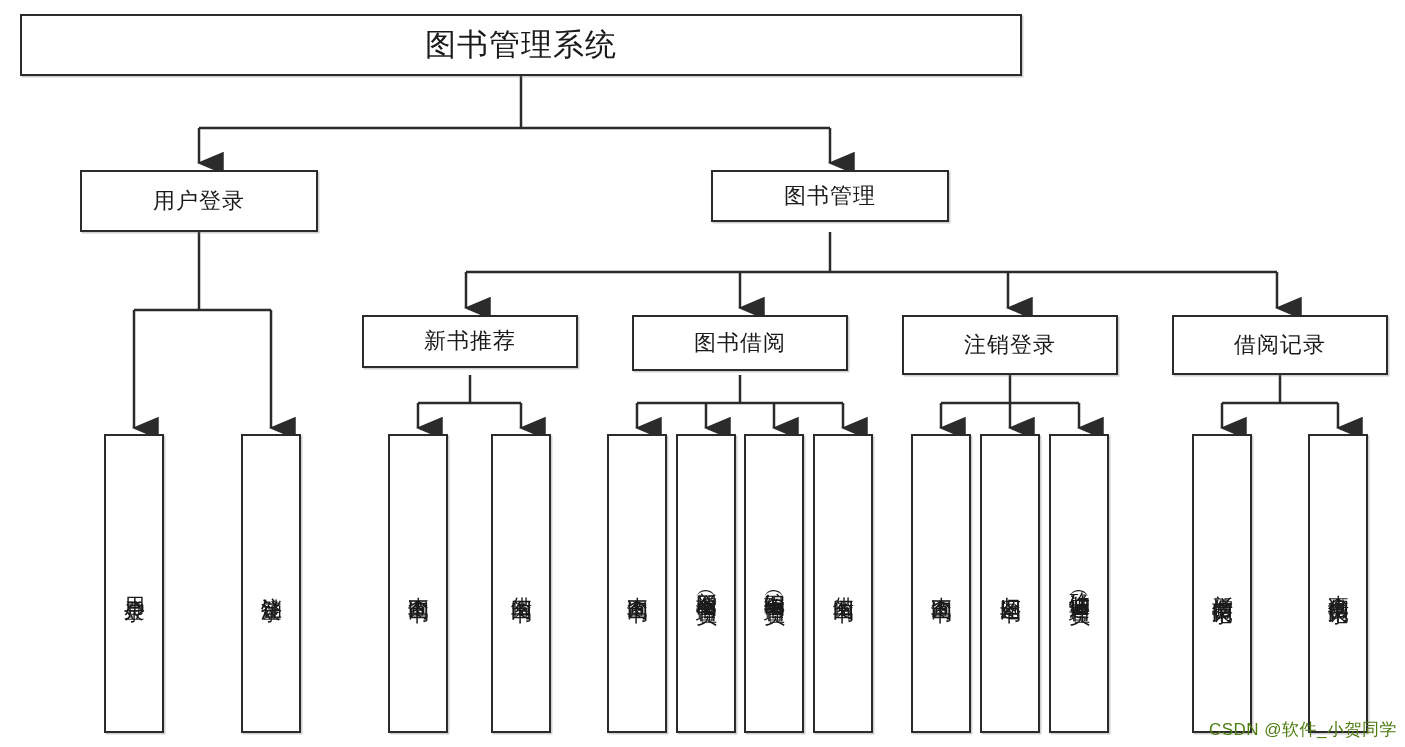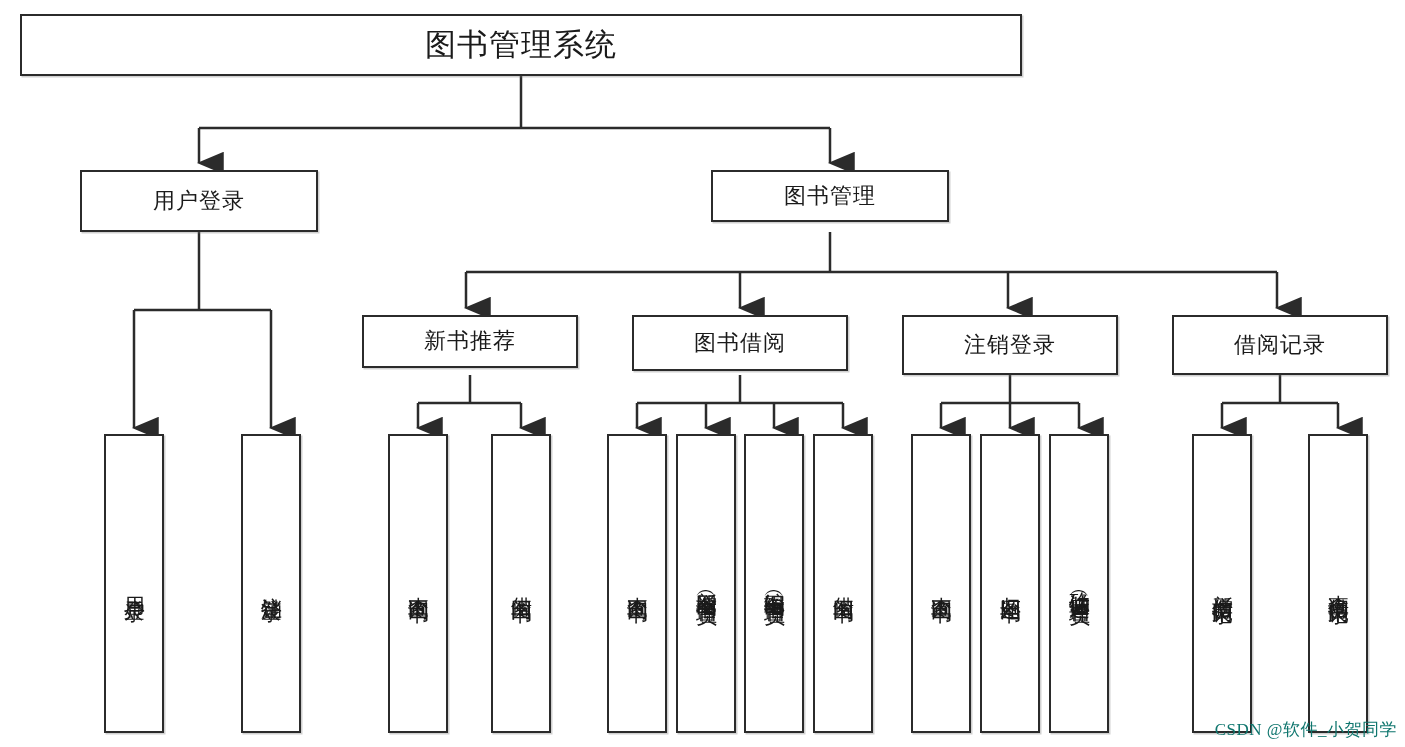--- a/index.html
+++ b/index.html
@@ -57,24 +57,24 @@
     writing-mode: vertical-rl;
     text-orientation: upright;
     white-space: nowrap;
     line-height: 1;
   }
   .watermark {
     position: absolute;
     right: 8px;
     bottom: 6px;
     font-size: 17px;
-    color: #0f766e;
+    color: #4d7c0f;
     letter-spacing: 0.5px;
     white-space: nowrap;
-    font-family: Liberation Serif, serif;
+    font-family: Liberation Sans, sans-serif;
   }
 </style>
 </head>
 <body>
 
 <div id="canvas">
 
   <svg class="wires" viewBox="0 0 1405 747" xmlns="http://www.w3.org/2000/svg">
     <defs>
       <marker id="arrow" viewBox="0 0 10 12" refX="5" refY="11" markerWidth="9" markerHeight="11" orient="auto-start-reverse">

